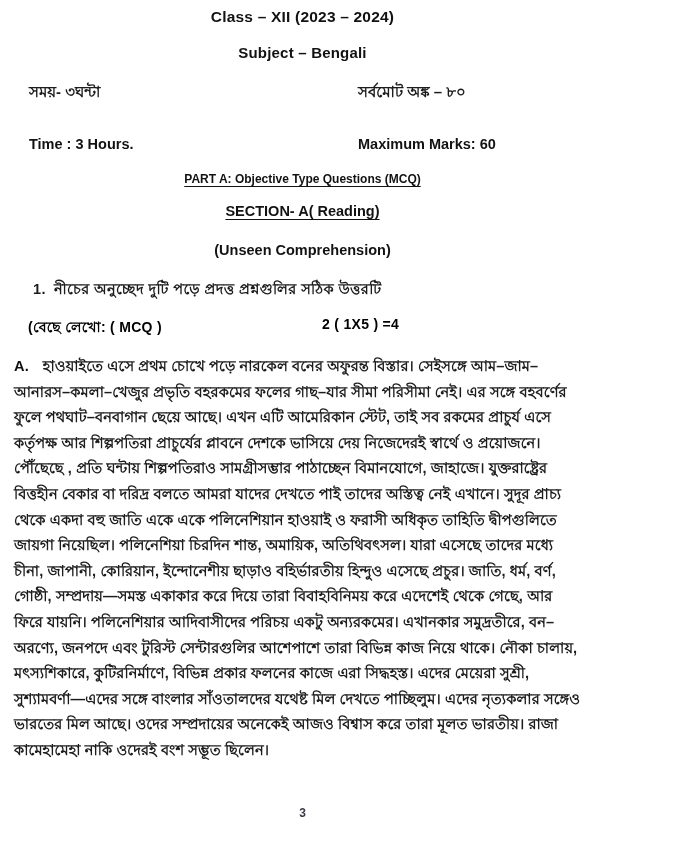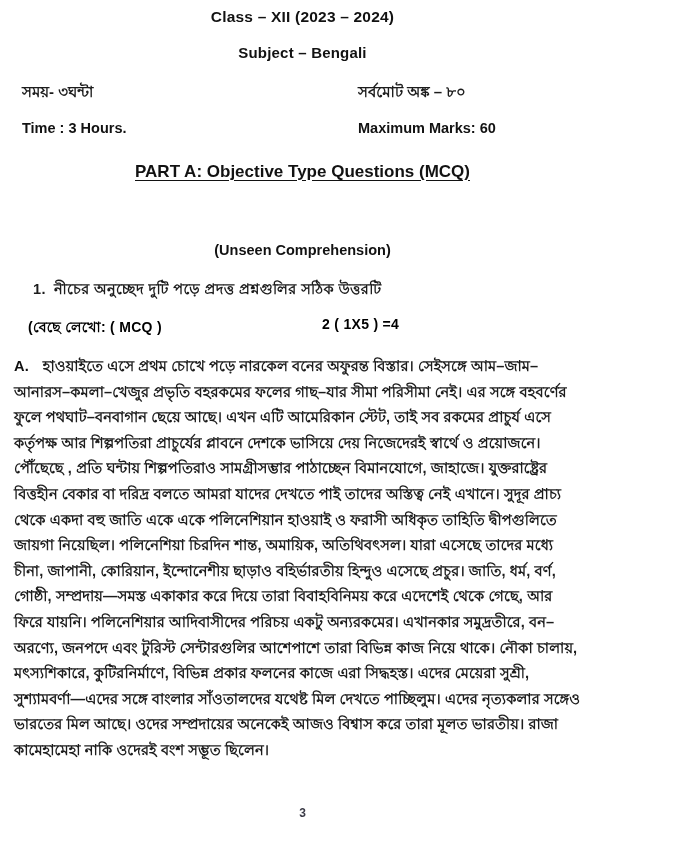--- a/index.html
+++ b/index.html
@@ -42,57 +42,58 @@
 
   
   .meta-row {
     position: absolute;
     left: 0;
     right: 0;
     height: 22px;
   }
   .meta-row .left {
     position: absolute;
-    left: 22px;
+    left: 29px;
     top: 0;
   }
   .meta-row .right {
     position: absolute;
     left: 358px;
     top: 0;
   }
   .row-bengali { top: 80px; }
   .row-bengali .left,
   .row-bengali .right {
     font-size: 15px;
     font-weight: 600;
     color: #1c1c1c;
   }
   .row-english { top: 120px; }
   .row-english .left,
   .row-english .right {
     font-size: 14.5px;
     font-weight: bold;
     color: #121212;
+    margin-top: 16px;
   }
 
   
   .heading {
     position: absolute;
     left: 0;
     right: 0;
     text-align: center;
     font-weight: bold;
     color: #121212;
   }
   .heading .u {
     text-decoration: underline;
     text-underline-offset: 2.5px;
   }
-  .h-part   { top: 162px; font-size: 17px; }
+  .h-part   { top: 172px; font-size: 12px; }
   .h-section{ top: 203px; font-size: 14.5px; }
   .h-unseen { top: 242px; font-size: 14.5px; }
 
   
   .q1 {
     position: absolute;
     top: 278px;
     left: 33px;
     font-size: 14.5px;
     font-weight: 600;
@@ -175,20 +176,23 @@
 
   <div class="meta-row row-english">
     <span class="left">Time : 3 Hours.</span>
     <span class="right">Maximum Marks: 60</span>
   </div>
 
   <div class="heading h-part">
     <span class="u">PART A:  Objective Type Questions (MCQ)</span>
   </div>
 
+  <div class="heading h-section">
+    <span class="u">SECTION- A( Reading)</span>
+  </div>
 
   <div class="heading h-unseen">(Unseen  Comprehension)</div>
 
   <div class="q1">
     <span class="num">1.</span><span>নীচের অনুচ্ছেদ দুটি পড়ে প্রদত্ত প্রশ্নগুলির সঠিক উত্তরটি</span>
   </div>
 
   <div class="mcq-row">
     <span class="mcq-left">(বেছে  লেখো: ( MCQ )</span>
     <span class="mcq-right">2 ( 1X5 ) =4</span>

